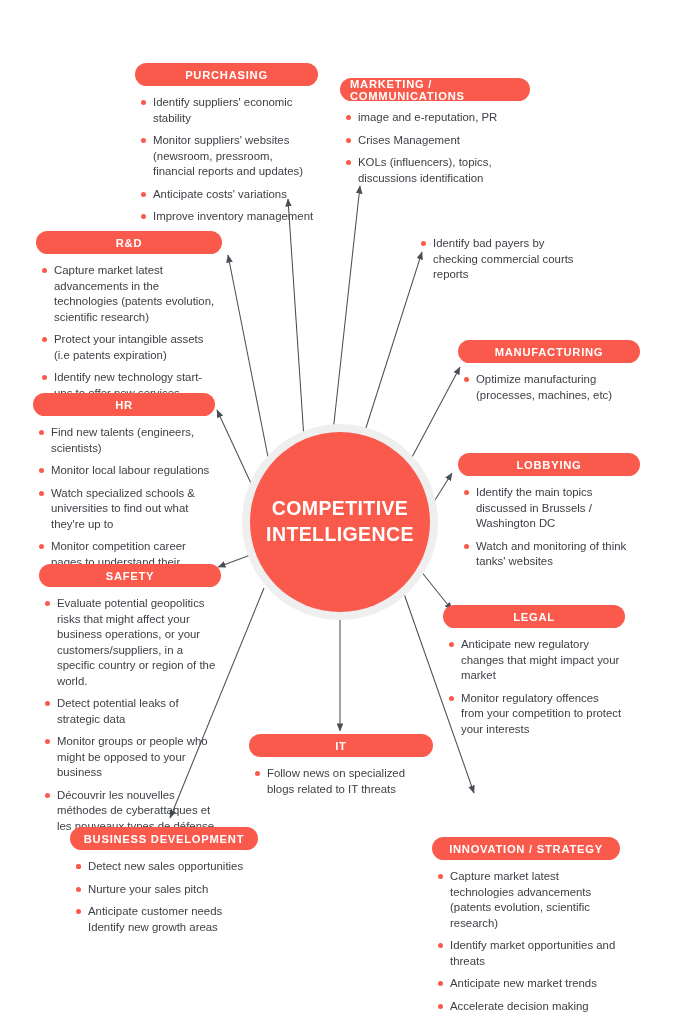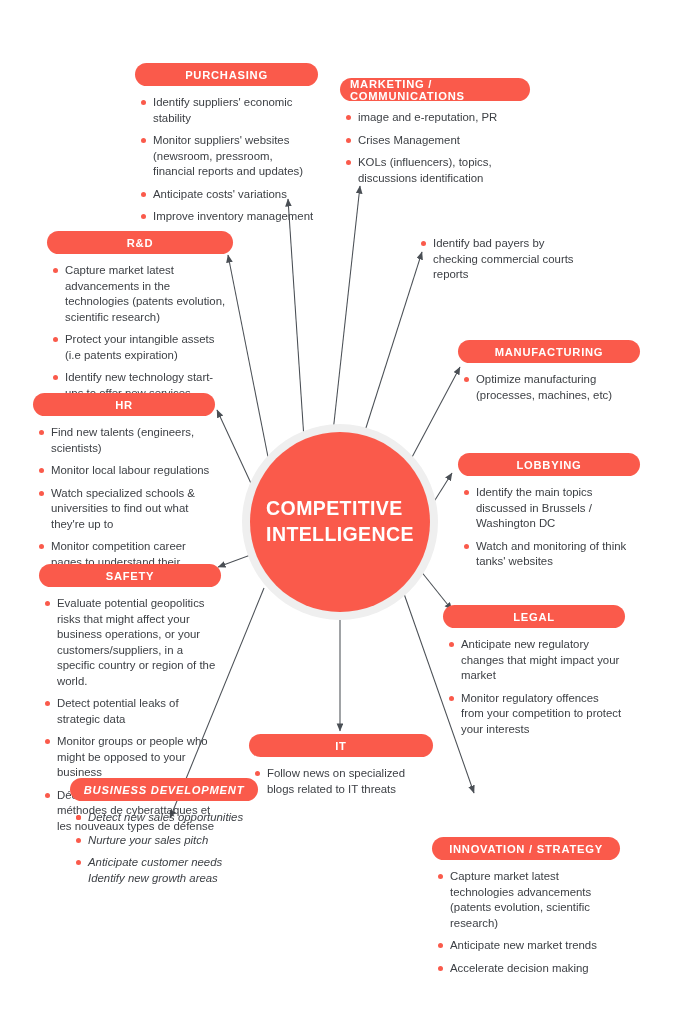--- a/index.html
+++ b/index.html
@@ -38,20 +38,21 @@
     background: #efefef;
   }
   .hub {
     position: absolute;
     z-index: 3;
     border-radius: 50%;
     background: #fa5a4b;
     display: flex;
     align-items: center;
     justify-content: center;
+    text-align: center;
   }
   .hub-label {
     color: #ffffff;
     font-weight: bold;
     font-size: 19.5px;
     letter-spacing: 0.4px;
     line-height: 1.32;
     text-transform: uppercase;
   }
 
@@ -146,21 +147,21 @@
 
   <div class="branch" style="left:340px; top:78px; width:190px;">
     <div class="pill">MARKETING / COMMUNICATIONS</div>
     <div class="items">
       <div class="item"><span class="bullet"></span><span>image and e-reputation, PR</span></div>
       <div class="item"><span class="bullet"></span><span>Crises Management</span></div>
       <div class="item"><span class="bullet"></span><span>KOLs (influencers), topics, discussions identification</span></div>
     </div>
   </div>
 
-  <div class="branch" style="left:47px; top:231px; width:186px;">
+  <div class="branch" style="left:36px; top:231px; width:186px;">
     <div class="pill">R&amp;D</div>
     <div class="items">
       <div class="item"><span class="bullet"></span><span>Capture market latest advancements in the technologies (patents evolution, scientific research)</span></div>
       <div class="item"><span class="bullet"></span><span>Protect your intangible assets (i.e patents expiration)</span></div>
       <div class="item"><span class="bullet"></span><span>Identify new technology start-ups to offer new services</span></div>
     </div>
   </div>
 
   <div class="branch" style="left:415px; top:227px; width:180px;">
     <div class="items">
@@ -215,26 +216,27 @@
     <div class="pill">IT</div>
     <div class="items">
       <div class="item"><span class="bullet"></span><span>Follow news on specialized blogs related to IT threats</span></div>
     </div>
   </div>
 
   <div class="branch" style="left:432px; top:797px; width:188px;margin-top:40px;">
     <div class="pill">INNOVATION / STRATEGY</div>
     <div class="items">
       <div class="item"><span class="bullet"></span><span>Capture market latest technologies advancements (patents evolution, scientific research)</span></div>
+      <div class="item"><span class="bullet"></span><span>Identify market opportunities and threats</span></div>
       <div class="item"><span class="bullet"></span><span>Anticipate new market trends</span></div>
       <div class="item"><span class="bullet"></span><span>Accelerate decision making</span></div>
     </div>
   </div>
 
-  <div class="branch" style="left:70px; top:778px; width:188px;font-style:italic;">
+  <div class="branch" style="left:70px; top:827px; width:188px;">
     <div class="pill">BUSINESS DEVELOPMENT</div>
     <div class="items">
       <div class="item"><span class="bullet"></span></div>
       <div class="item"><span class="bullet"></span><span>Detect new sales opportunities</span></div>
       <div class="item"><span class="bullet"></span><span>Nurture your sales pitch</span></div>
       <div class="item"><span class="bullet"></span><span>Anticipate customer needs Identify new growth areas</span></div>
     </div>
   </div>
 
 </div>

